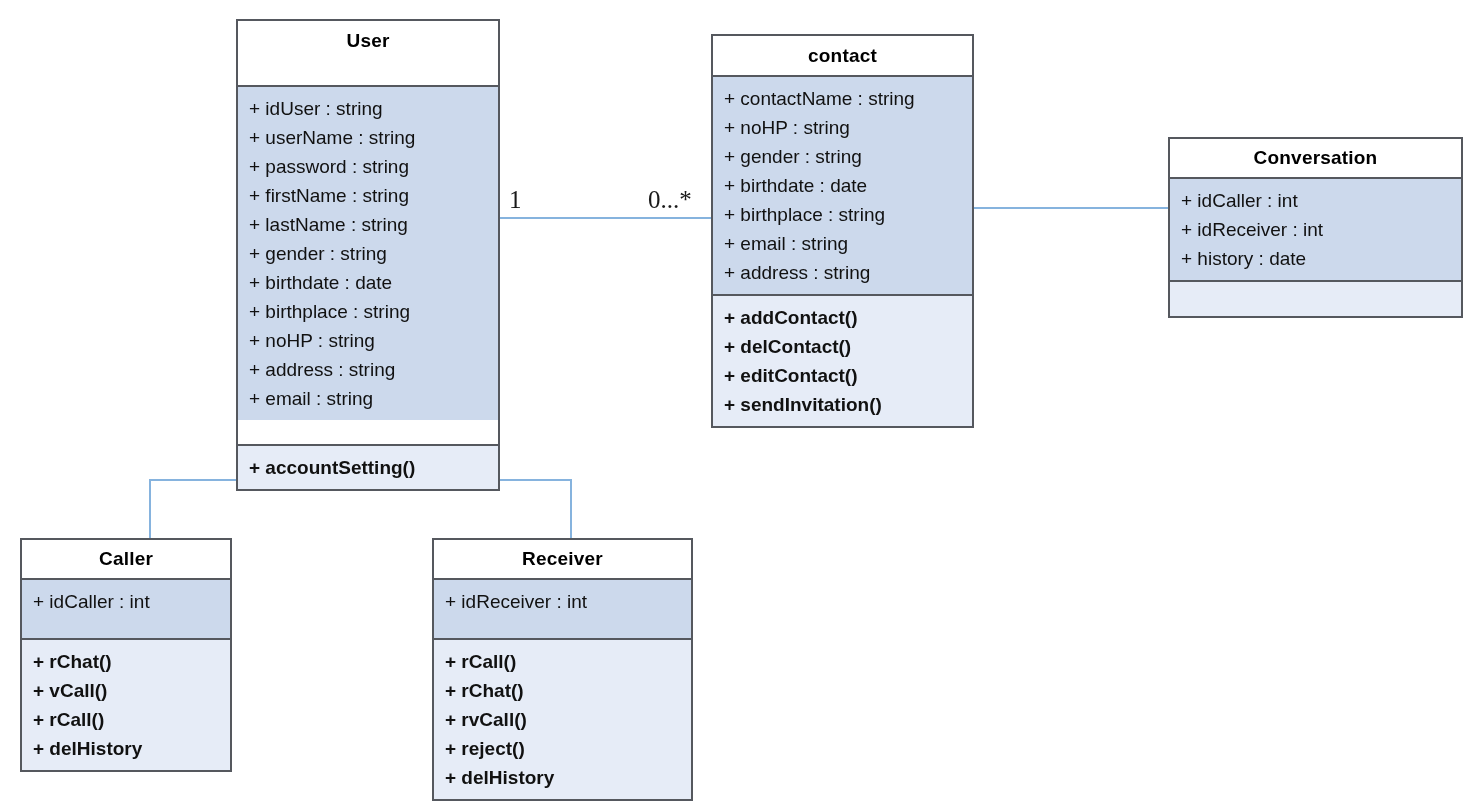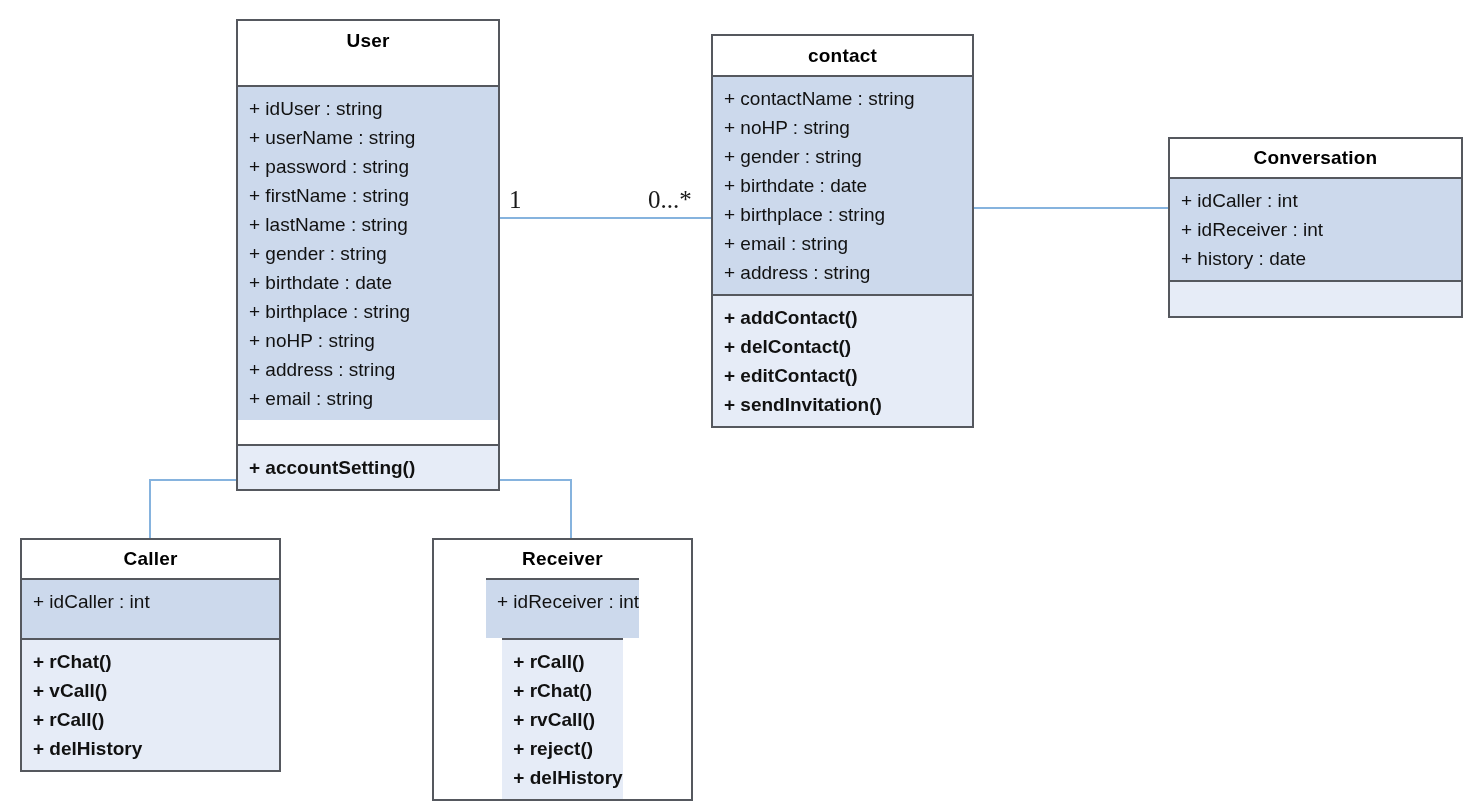--- a/index.html
+++ b/index.html
@@ -79,25 +79,25 @@
   #class-user       { left: 236px; top: 19px;  width: 264px; gap: 24px; }
   #class-user .uml-title { height: 40px; }
 
   #class-contact    { left: 711px; top: 34px;  width: 263px; }
   #class-contact .uml-title { height: 39px; }
 
   #class-conversation { left: 1160px; top: 137px; width: 295px; margin-left: 8px; }
   #class-conversation .uml-title { height: 38px; }
   #class-conversation .uml-empty { height: 36px; }
 
-  #class-caller     { left: 20px;  top: 538px; width: 261px; }
+  #class-caller     { left: 20px;  top: 538px; width: 212px; }
   #class-caller .uml-title { height: 38px; }
   #class-caller .uml-attrs { padding-bottom: 22px; }
 
-  #class-receiver   { left: 432px; top: 538px; width: 261px; align-items: center; }
+  #class-receiver   { left: 432px; top: 538px; width: 261px; }
   #class-receiver .uml-title { height: 38px; }
   #class-receiver .uml-attrs { padding-bottom: 22px; }
 </style>
 </head>
 <body>
 
 <div id="canvas">
 
   <div class="conn conn-h" style="left:499px; top:217px; width:213px;"></div>
 

